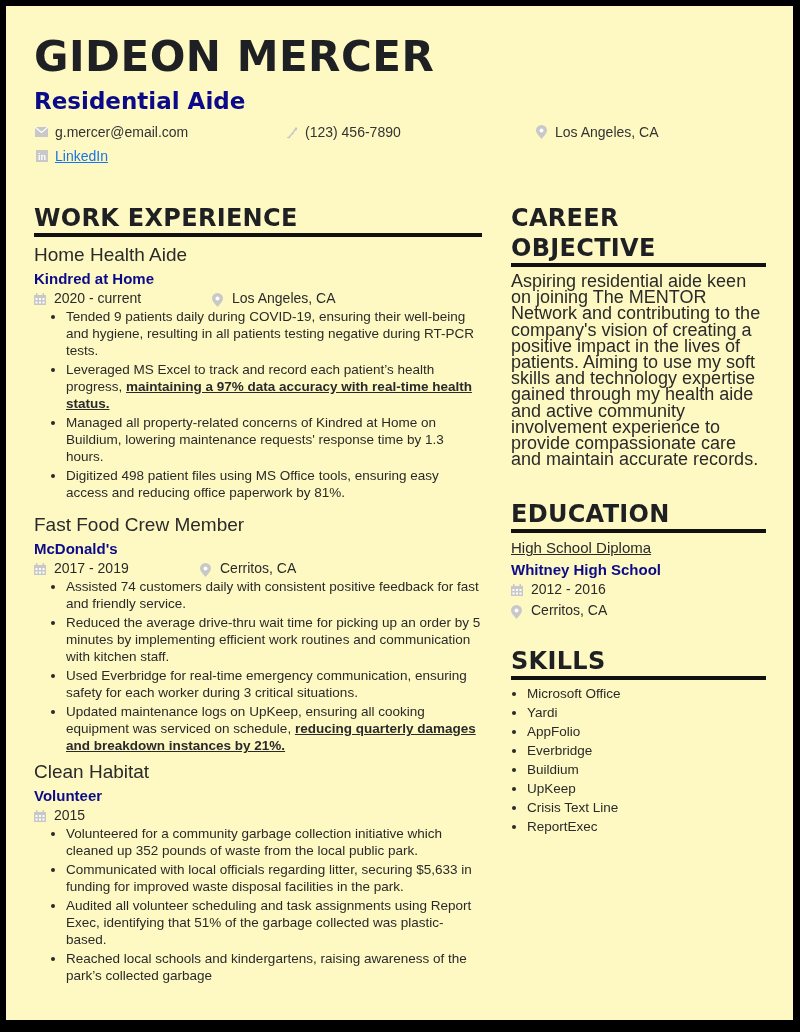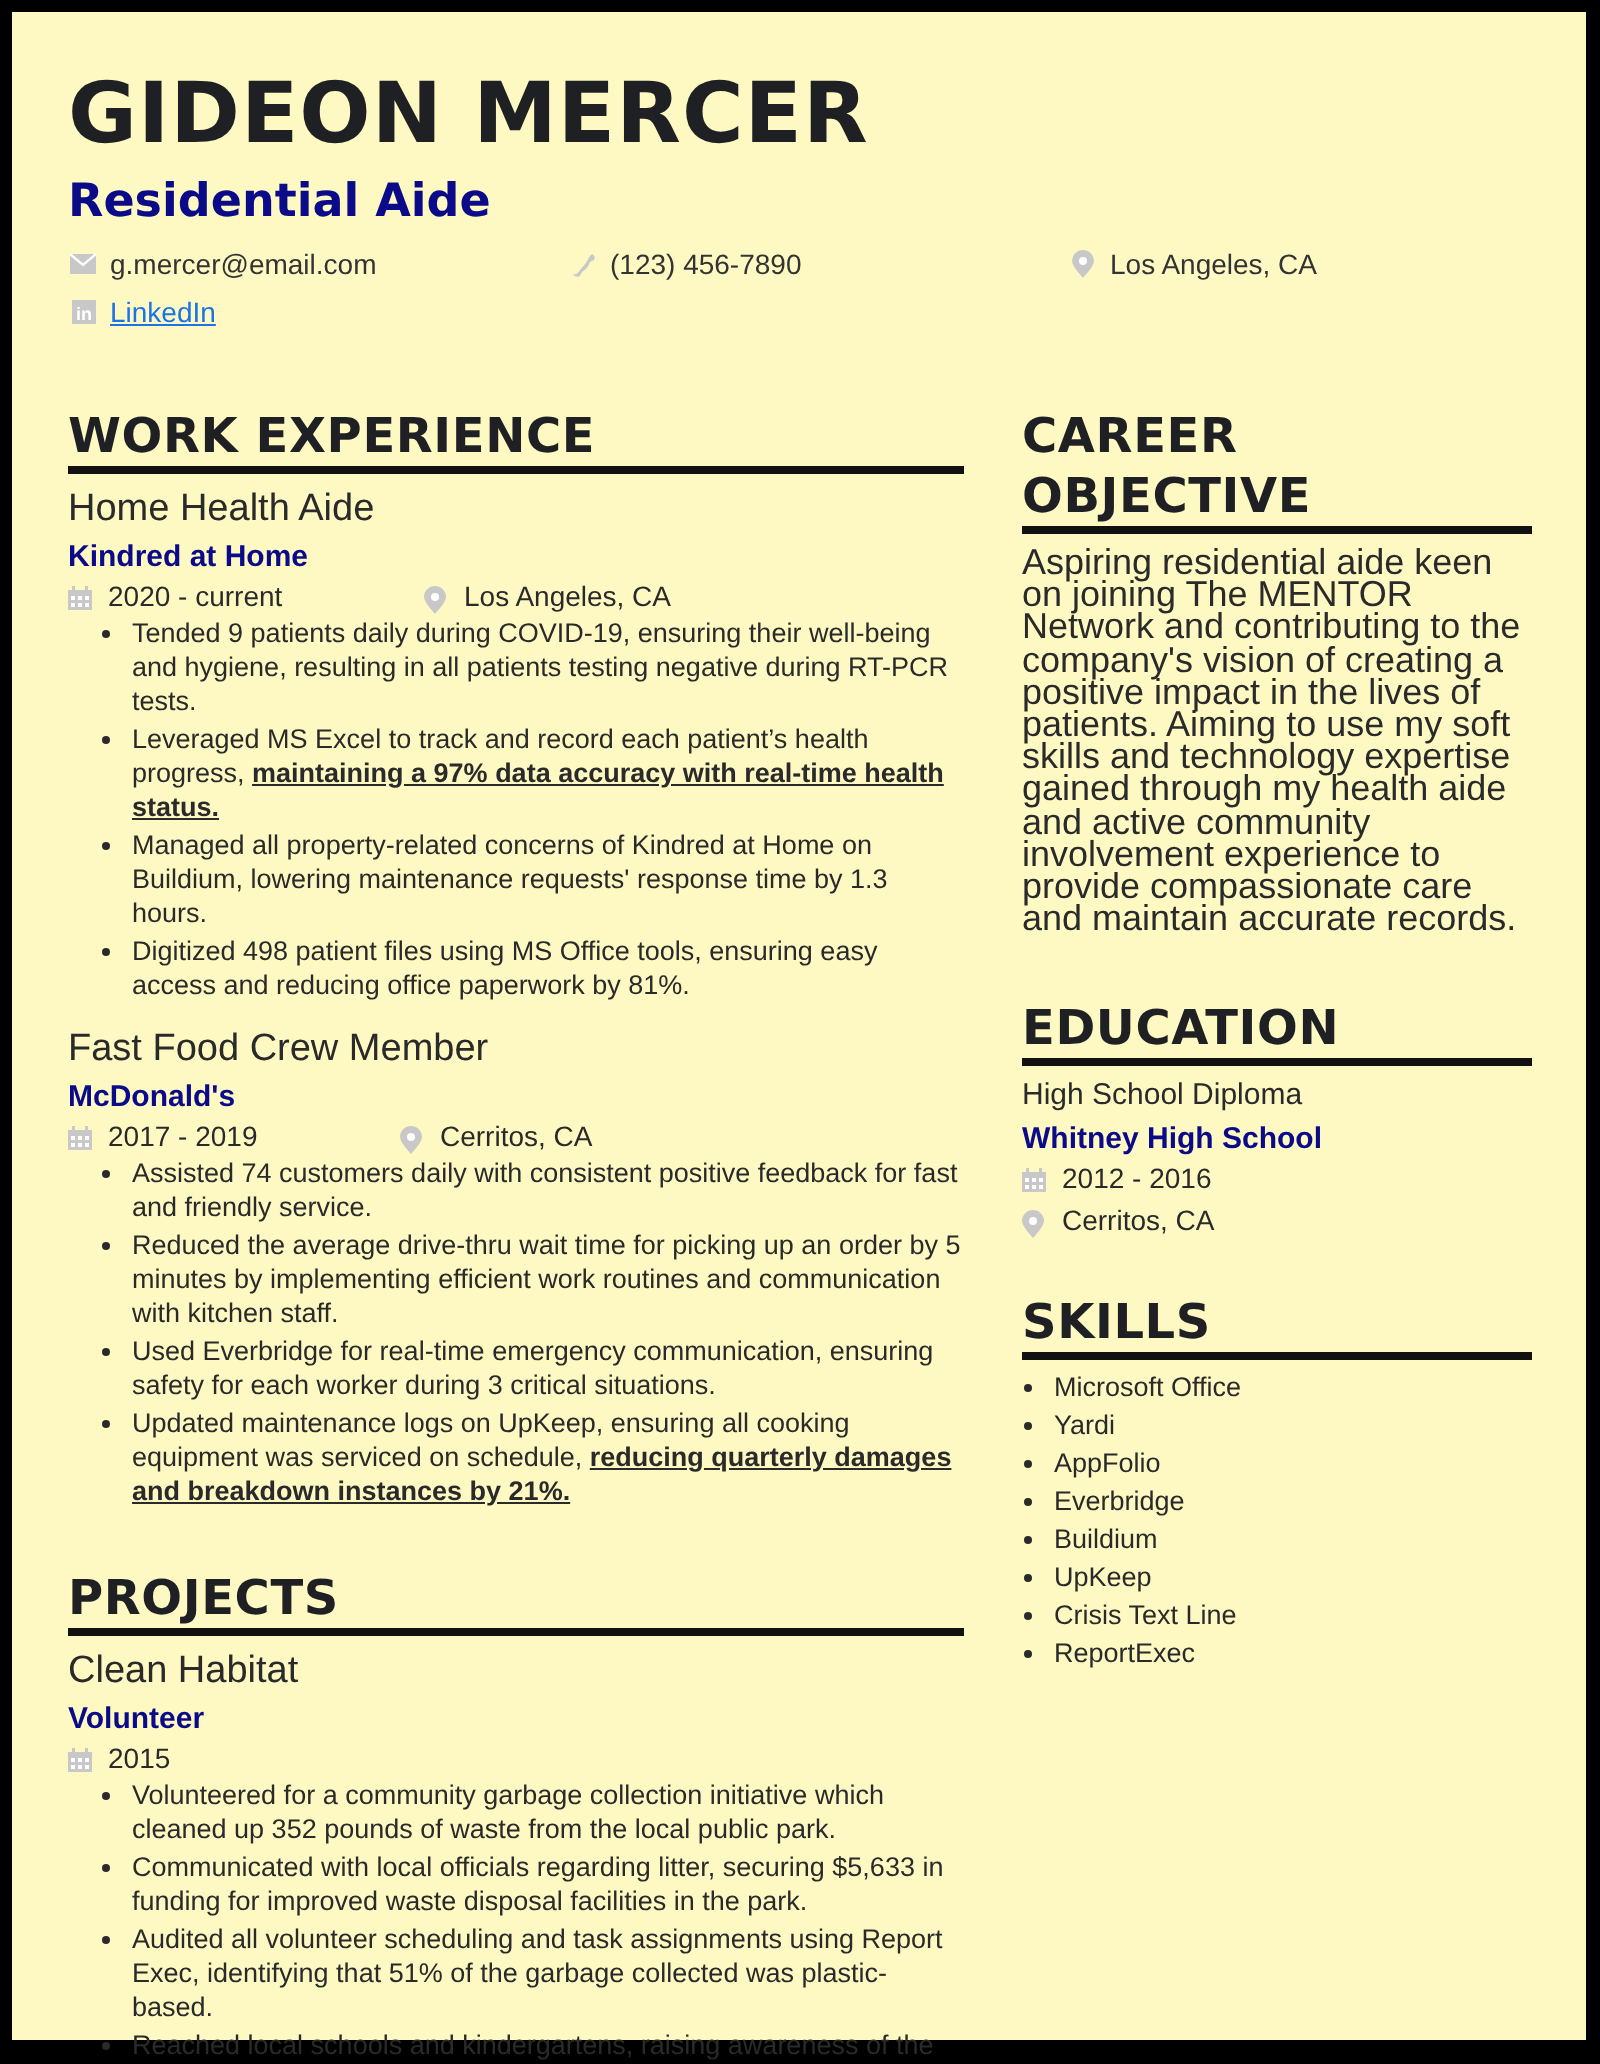--- a/index.html
+++ b/index.html
@@ -160,21 +160,20 @@
         <span>Cerritos, CA</span>
       </div>
       <ul class="bul">
         <li><span>Assisted 74 customers daily with consistent positive feedback for fast and friendly service.</span></li>
         <li><span>Reduced the average drive-thru wait time for picking up an order by 5 minutes by implementing efficient work routines and communication with kitchen staff.</span></li>
         <li><span>Used Everbridge for real-time emergency communication, ensuring safety for each worker during 3 critical situations.</span></li>
         <li><span>Updated maintenance logs on UpKeep, ensuring all cooking equipment was serviced on schedule, </span><span class="bu">reducing quarterly damages and breakdown instances by 21%.</span></li>
       </ul>
     </div>
 
-    <h2 class="sec-h" style="margin-top:30px;">PROJECTS</h2>
     <div>
       <div class="job-title">Clean Habitat</div>
       <div class="org">Volunteer</div>
       <div class="meta">
         <span class="ic">
             <svg width="12" height="12" viewBox="0 0 12 12">
               <rect x="0" y="2" width="12" height="10" fill="#c8c8c8"></rect>
               <rect x="2" y="0" width="1.5" height="3" fill="#c8c8c8"></rect>
               <rect x="8.5" y="0" width="1.5" height="3" fill="#c8c8c8"></rect>
               <g fill="#fff">
@@ -199,21 +198,21 @@
   </div>
 
   <div class="right">
     <h2 class="sec-h">
       <span>CAREER</span><br><span>OBJECTIVE</span>
     </h2>
     <div class="objective">Aspiring residential aide keen on joining The MENTOR Network and contributing to the company's vision of creating a positive impact in the lives of patients. Aiming to use my soft skills and technology expertise gained through my health aide and active community involvement experience to provide compassionate care and maintain accurate records.</div>
 
     <h2 class="sec-h" style="margin-top:32px;">EDUCATION</h2>
     <div>
-      <div style="font-size:15px; line-height:20px; margin-top:5px;">High School Diploma</div>
+      <div style="font-size:15px; line-height:20px; margin-top:5px;text-decoration:underline;">High School Diploma</div>
       <div class="org">Whitney High School</div>
       <div class="meta">
         <span class="ic">
             <svg width="12" height="12" viewBox="0 0 12 12">
               <rect x="0" y="2" width="12" height="10" fill="#c8c8c8"></rect>
               <rect x="2" y="0" width="1.5" height="3" fill="#c8c8c8"></rect>
               <rect x="8.5" y="0" width="1.5" height="3" fill="#c8c8c8"></rect>
               <g fill="#fff">
                 <rect x="1.5" y="5" width="2" height="2"></rect>
                 <rect x="5" y="5" width="2" height="2"></rect>

